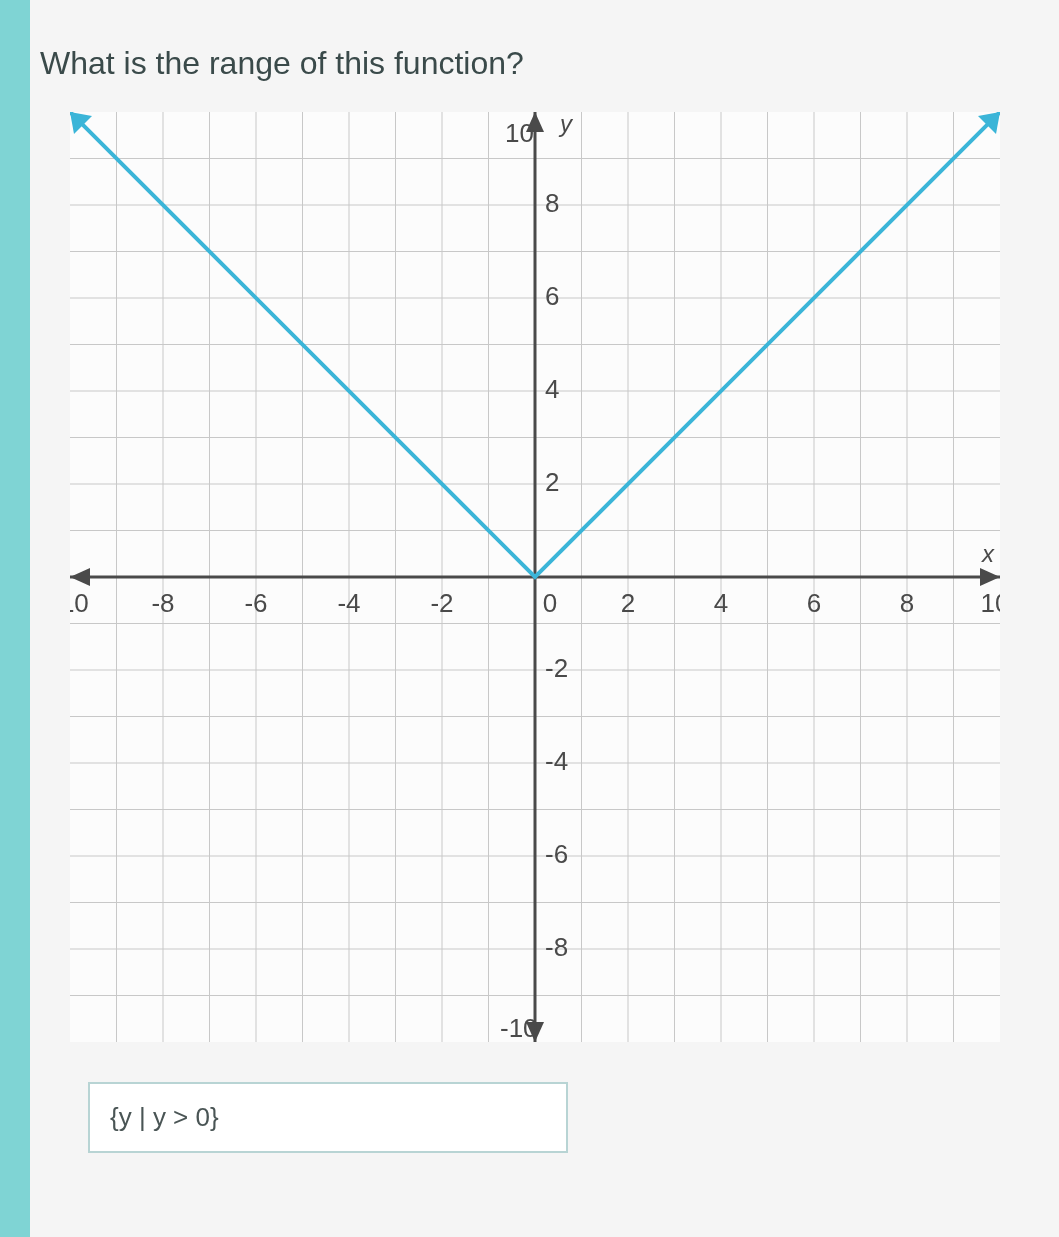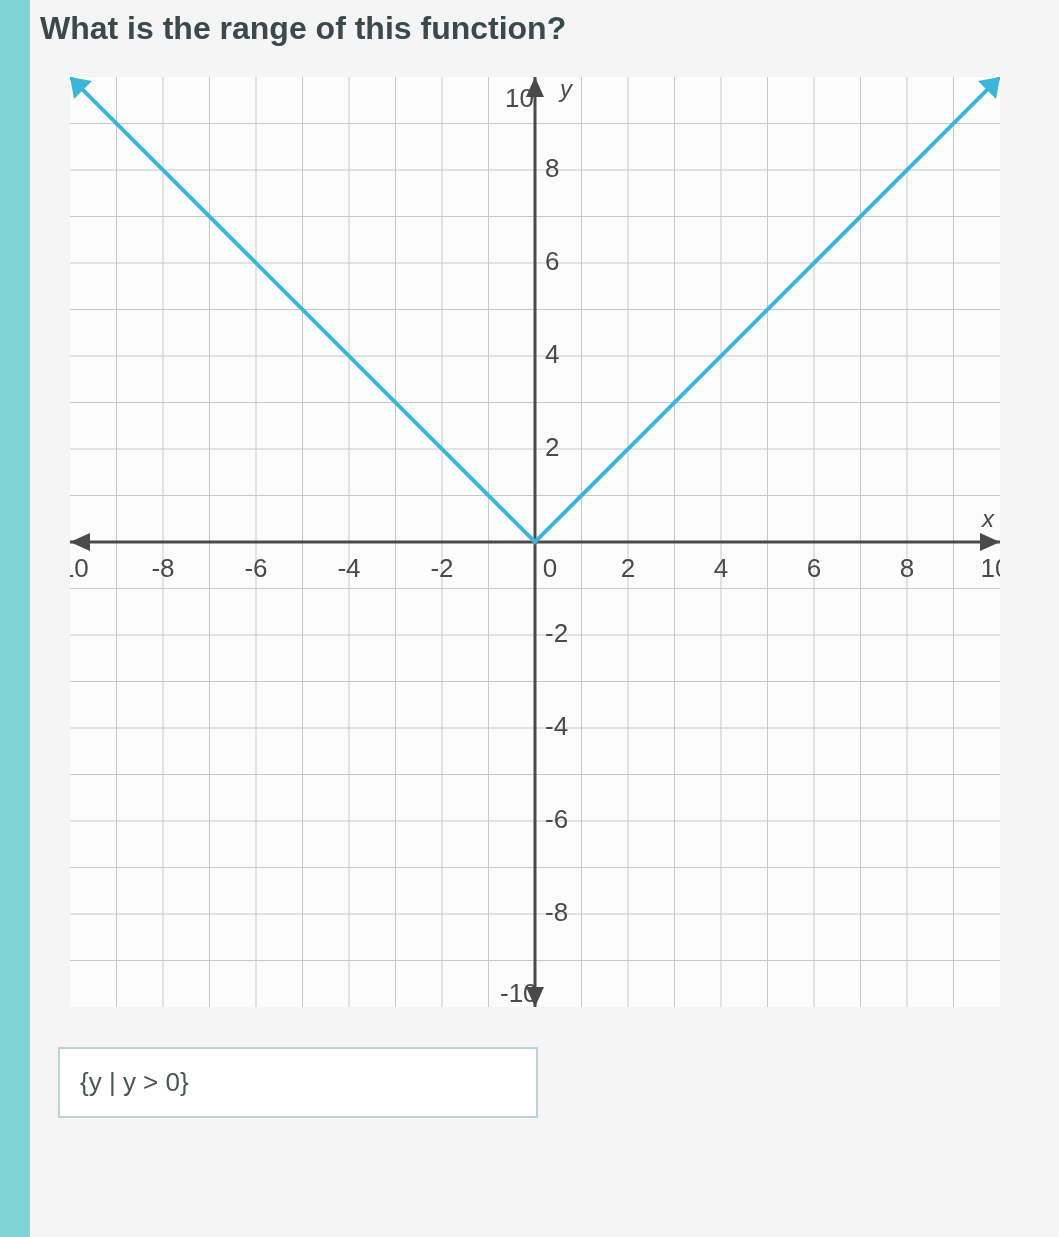--- a/index.html
+++ b/index.html
@@ -16,37 +16,38 @@
     width: 100%;
     height: 100%;
     background: linear-gradient(to right, #7fd4d4 0px, #7fd4d4 30px, #f5f5f5 30px, #f5f5f5 100%);
   }
   .content {
     padding: 10px 20px 20px 30px;
   }
   .question {
     font-size: 32px;
     color: #3a4a4a;
-    font-weight: 700;
+    font-weight: 400;
     margin-bottom: 30px;
     padding-left: 10px;
+    margin-top: 35px;
   }
   .graph-wrap {
     position: relative;
     width: 930px;
     height: 930px;
     margin: 0 auto 40px auto;
   }
   .graph-svg {
     width: 100%;
     height: 100%;
     background: #fcfcfc;
   }
   .answers {
-    padding-left: 28px;
+    padding-left: 58px;
   }
   .answer-option {
     display: block;
     width: 480px;
     padding: 18px 20px;
     margin-bottom: 28px;
     border: 2px solid #b8d4d4;
     background: #ffffff;
     font-size: 26px;
     color: #4a5555;

